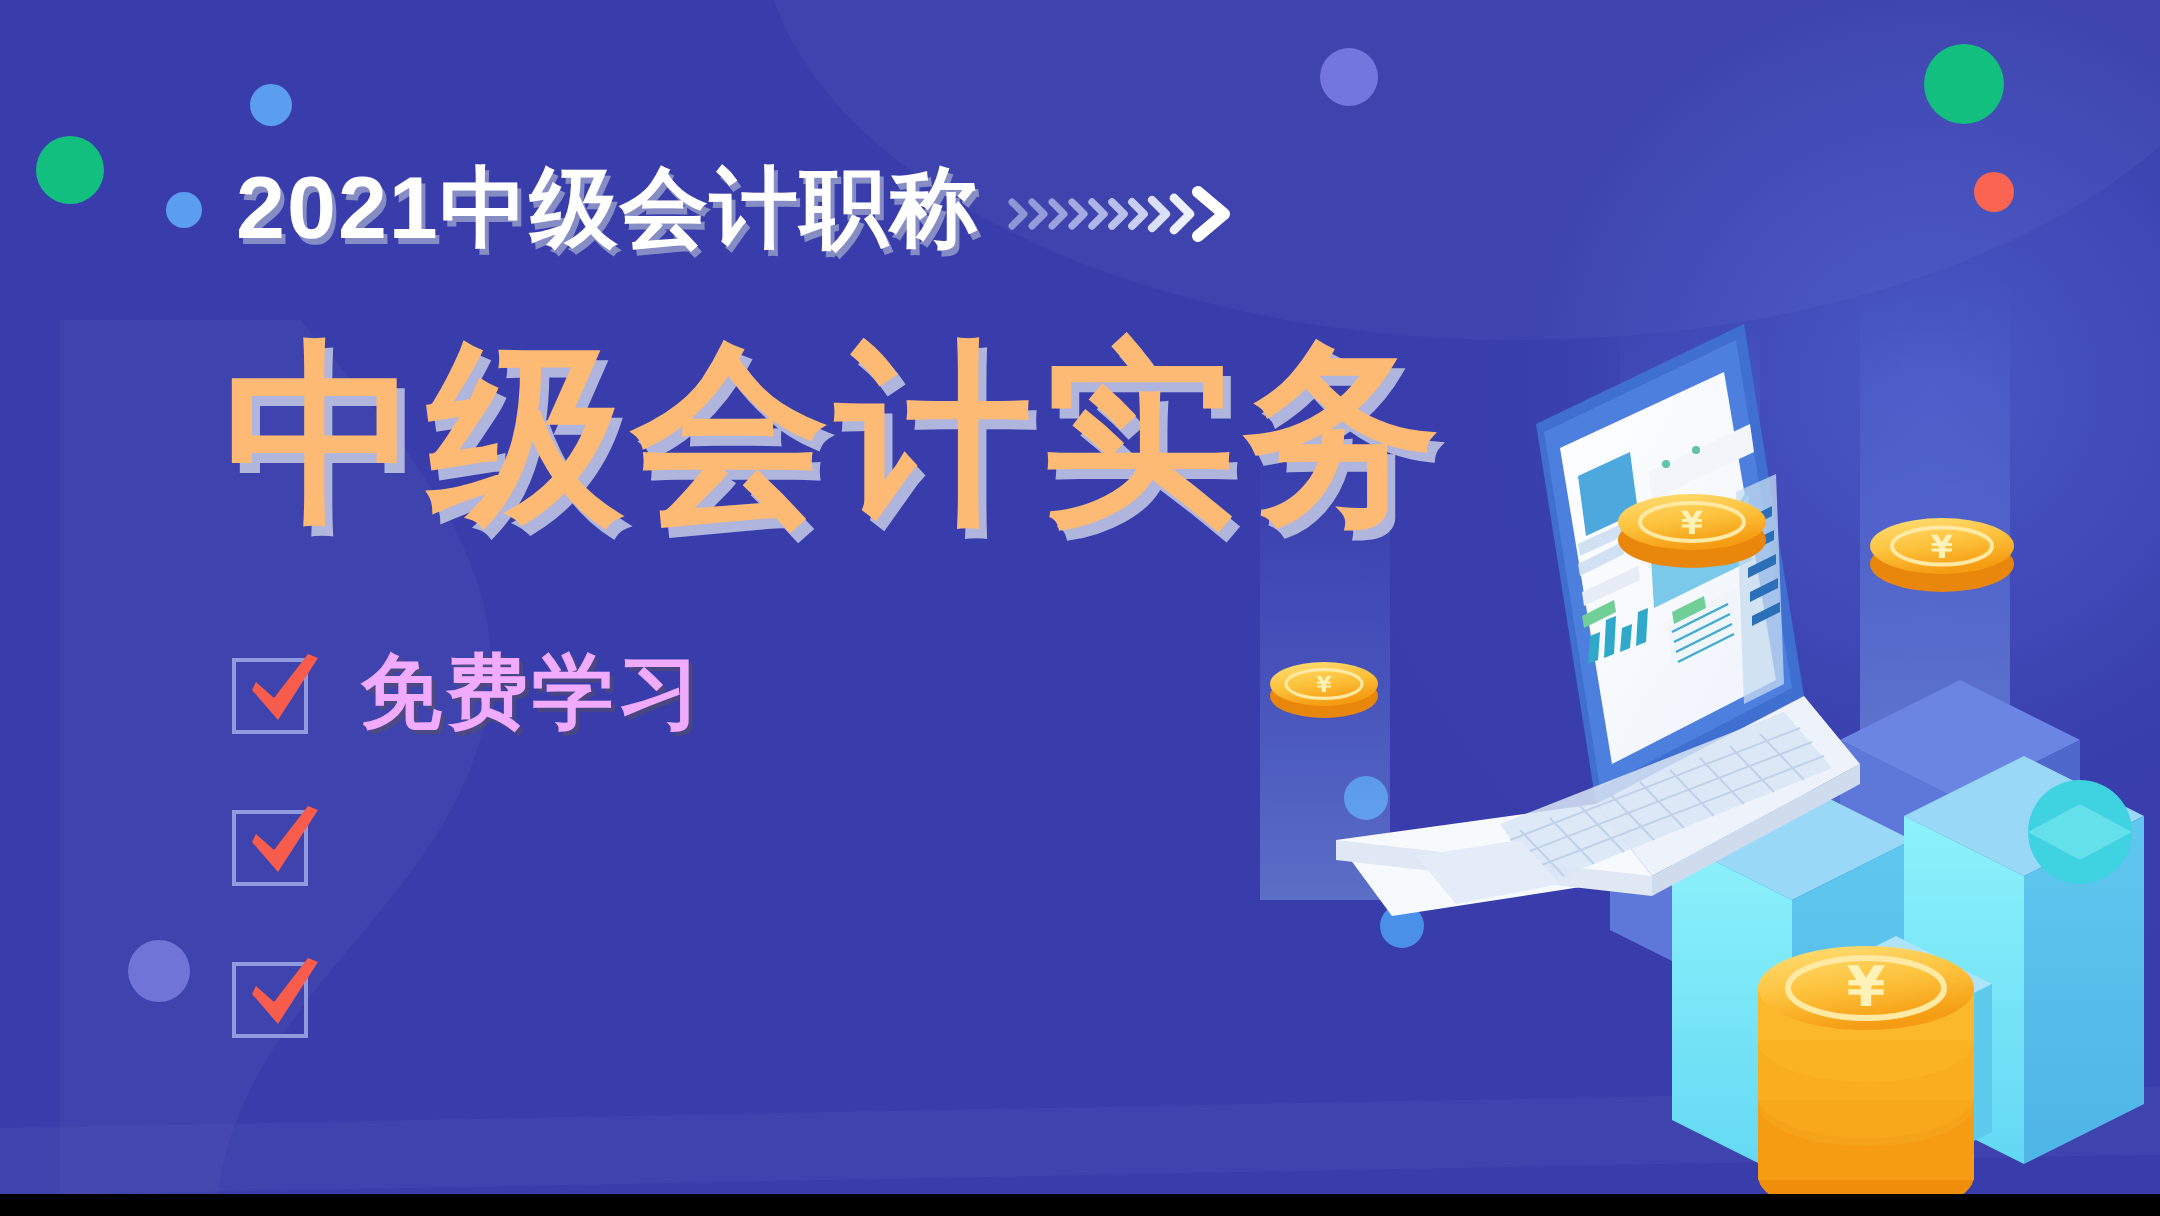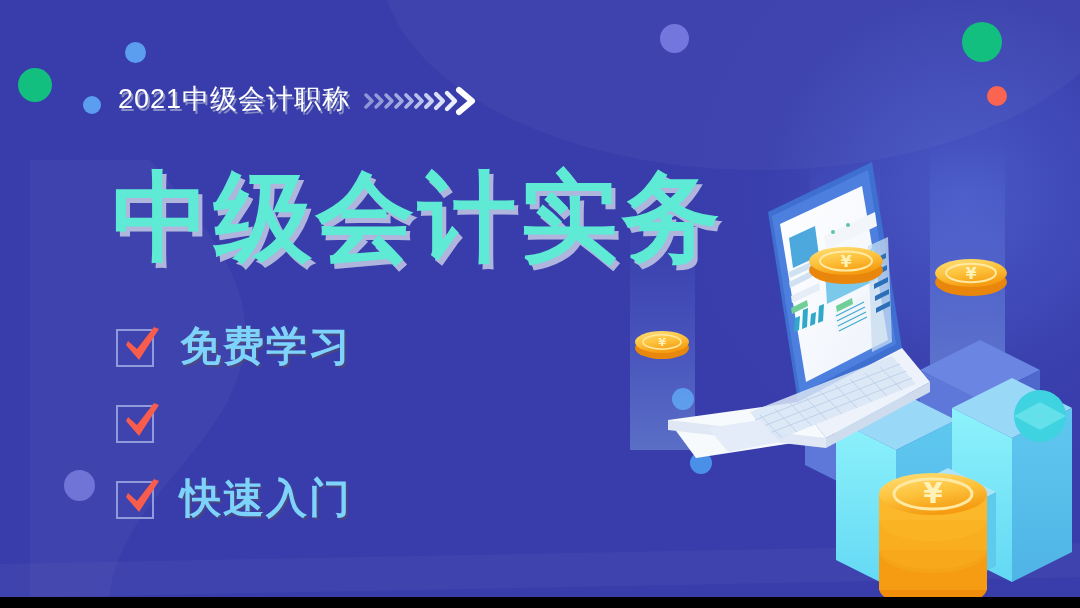--- a/index.html
+++ b/index.html
@@ -40,50 +40,50 @@
   }
 
   .dot{ position:absolute; border-radius:50%; }
 
   
   .subtitle-row{
     position:absolute; left:118px; top:83px;
     display:flex; align-items:center; gap:14px;
   }
   .subtitle{
-    font-size:27px; font-weight:400; color:#ffffff;
+    font-size:44px; font-weight:700; color:#ffffff;
     letter-spacing:1px; line-height:1;
     text-shadow:2px 3px 0 rgba(160,168,205,.75);
     white-space:nowrap;
   }
   .chev-wrap{ display:flex; align-items:center; gap:1px; margin-top:3px; }
 
   
   .maintitle{
     position:absolute; left:112px; top:163px;
-    font-size:98px; font-weight:900; color:#5eead4;
+    font-size:98px; font-weight:900; color:#fdba74;
     letter-spacing:4px; line-height:1.12;
     white-space:nowrap;
     text-shadow:4px 5px 0 rgba(196,202,228,.85);
   }
 
   
   .features{
     position:absolute; left:116px; top:322px;
     display:flex; flex-direction:column; gap:28px;
   }
   .feature{ display:flex; align-items:center; gap:22px; height:48px; }
   .chkbox{ position:relative; width:42px; height:42px; flex:none; }
   .chkbox .box{
     position:absolute; left:0; top:4px; width:38px; height:38px;
     border:2px solid #8f9bdd;
   }
   .chkbox svg{ position:absolute; left:2px; top:-4px; }
   .feature-label{
-    font-size:41px; font-weight:900; color:#7dd3fc;
+    font-size:41px; font-weight:900; color:#f0abfc;
     letter-spacing:2px; line-height:1; white-space:nowrap;
     text-shadow:2px 2px 0 rgba(120,92,20,.28);
   }
 
   
   .illus{ position:absolute; left:600px; top:120px; width:480px; height:488px; }
   .illus svg{ display:block; }
 </style>
 </head>
 <body>
@@ -317,19 +317,18 @@
       </div>
     </div>
 
     <div class="feature">
       <div class="chkbox">
         <div class="box"></div>
         <svg width="46" height="46" viewBox="0 0 46 46">
           <path d="M8,24 L10,20 L19,28 L36,6 L41,8 L21,39 Z" fill="#f75c4c"></path>
         </svg>
       </div>
-      <div class="feature-label">快速入门</div>
     </div>
 
   </div>
 
   <div class="blackbar"></div>
 </div>
 
 </body></html>

